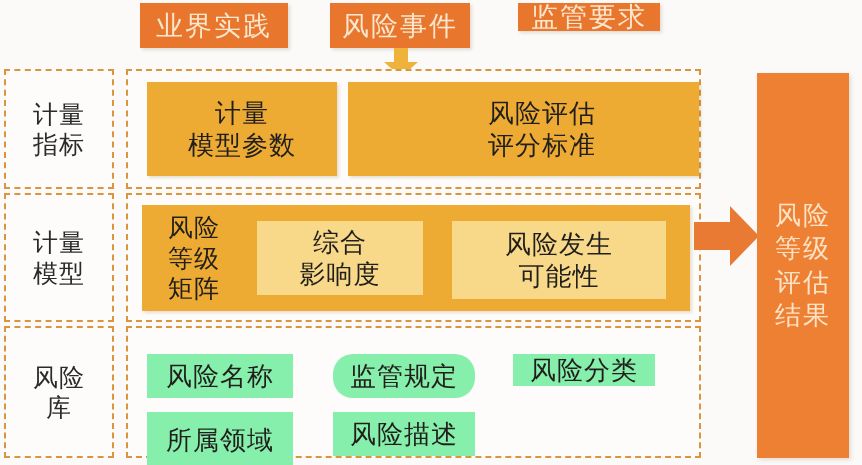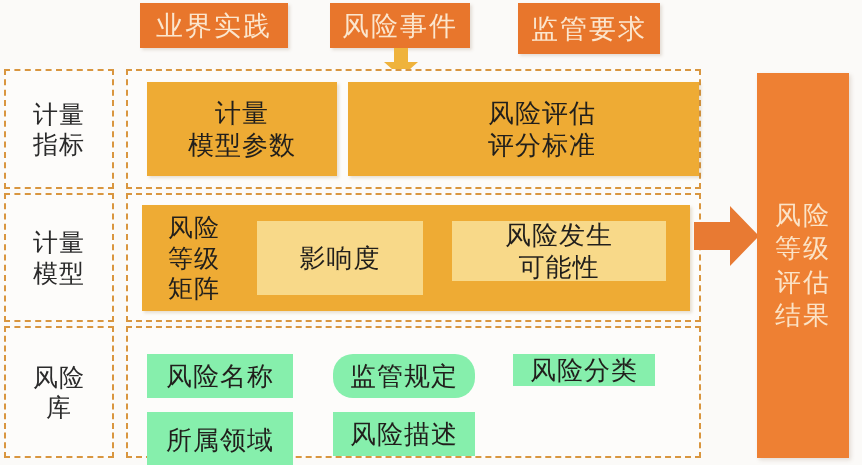--- a/index.html
+++ b/index.html
@@ -18,21 +18,21 @@
     background:#E8762C;
     color:#FBE6CE;
     display:flex;align-items:center;justify-content:center;
     font-size:27px;
     letter-spacing:2px;
     box-shadow:2px 2px 3px rgba(120,90,60,.18);
     white-space:nowrap;
   }
   #src0{left:140px;top:3px;width:148px;height:45px;}
   #src1{left:330px;top:3px;width:140px;height:45px;}
-  #src2{left:518px;top:3px;width:142px;height:51px;}
+  #src2{left:518px;top:3px;width:142px;height:28px;}
 
   
   #down-arrow{
     position:absolute;left:383px;top:48px;width:36px;height:30px;
   }
 
   
   .dash{
     position:absolute;
     border:2px dashed #D9963F;
@@ -90,21 +90,21 @@
     white-space:nowrap;
   }
   .lightbox span{display:block;}
   #r1i0{ 
     position:absolute;left:150px;top:209px;width:88px;height:98px;
     display:flex;flex-direction:column;align-items:center;justify-content:center;
     font-size:25px;line-height:1.22;letter-spacing:1px;color:#211F1C;
   }
   #r1i0 span{display:block;}
   #r1i1{left:257px;top:221px;width:166px;height:74px;}
-  #r1i2{left:452px;top:221px;width:214px;height:60px;}
+  #r1i2{left:452px;top:221px;width:214px;height:78px;}
 
   
   .tagbox{
     position:absolute;
     background:#86efac;
     color:#211F1C;
     display:flex;align-items:center;justify-content:center;
     font-size:26px;letter-spacing:1px;
     white-space:nowrap;
   }
@@ -180,20 +180,21 @@
   </div>
 
   <div class="dash" id="row1"></div>
   <div id="band"></div>
   <div id="r1i0">
     <span>风险</span>
     <span>等级</span>
     <span>矩阵</span>
   </div>
   <div class="lightbox" id="r1i1">
+    <span>综合</span>
     <span>影响度</span>
   </div>
   <div class="lightbox" id="r1i2">
     <span>风险发生</span>
     <span>可能性</span>
   </div>
 
   <div class="dash" id="row2"></div>
   <div class="tagbox" id="r2i0">
     <span>风险名称</span>

